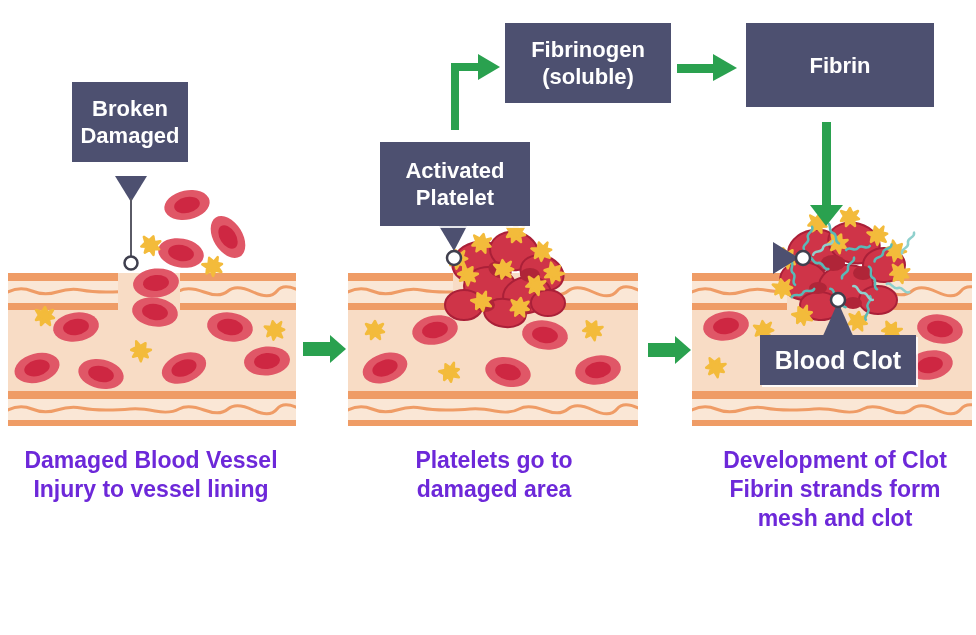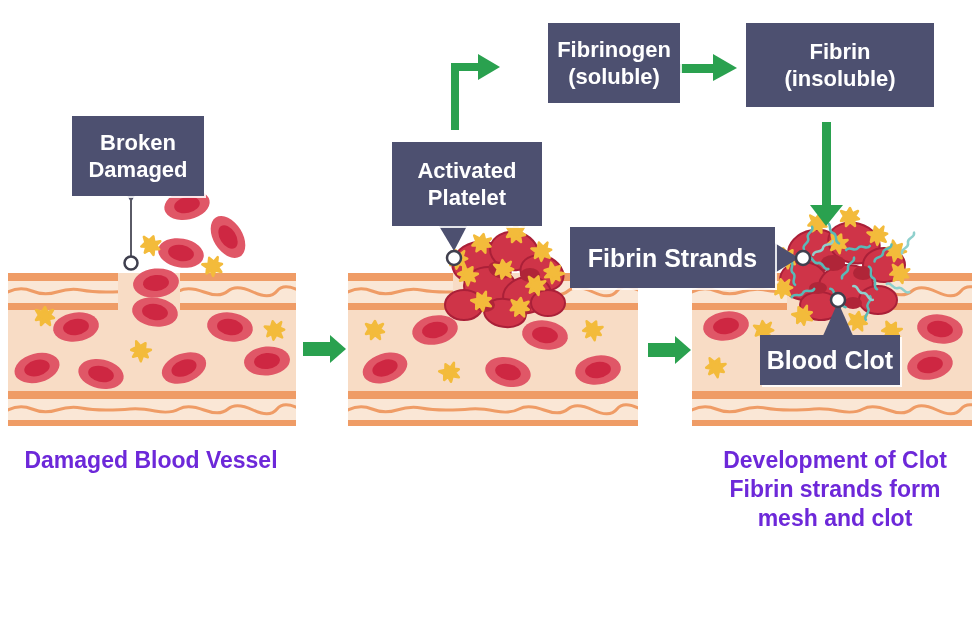--- a/index.html
+++ b/index.html
@@ -229,52 +229,53 @@
     </g>
     <line x1="131" y1="198" x2="131" y2="257" stroke="#5a5a66" stroke-width="2"></line>
     <g fill="#ffffff" stroke="#3f3f4e" stroke-width="2.5">
       <circle cx="131" cy="263" r="6.5"></circle>
       <circle cx="454" cy="258" r="7"></circle>
       <circle cx="803" cy="258" r="7"></circle>
       <circle cx="838" cy="300" r="7"></circle>
     </g>
   </svg>
 
-  <div class="label-box fs22" style="left:72px;top:116px;width:132px;height:80px;">
+  <div class="label-box fs22" style="left:72px;top:82px;width:116px;height:80px;">
     <div class="line">Broken</div>
     <div class="line">Damaged</div>
   </div>
 
-  <div class="label-box fs22" style="left:380px;top:142px;width:150px;height:84px;margin-left:12px;">
+  <div class="label-box fs22" style="left:380px;top:142px;width:150px;height:84px;">
     <div class="line">Activated</div>
     <div class="line">Platelet</div>
   </div>
 
-  <div class="label-box fs22" style="left:505px;top:23px;width:132px;height:80px;margin-left:43px;">
+  <div class="label-box fs22" style="left:505px;top:23px;width:166px;height:80px;">
     <div class="line">Fibrinogen</div>
     <div class="line">(soluble)</div>
   </div>
 
   <div class="label-box fs22" style="left:746px;top:23px;width:188px;height:84px;">
     <div class="line">Fibrin</div>
-    <div class="line">(insoluble)</div>
-  </div>
-
-  <div class="label-box fs25" style="left:570px;top:227px;width:205px;height:61px;">
-    <div class="line">Fibrin Strands</div>
-  </div>
-
-  <div class="label-box fs25" style="left:760px;top:335px;width:140px;height:50px;">
+  </div>
+
+
+  <div class="label-box fs25" style="left:760px;top:335px;width:156px;height:50px;">
     <div class="line">Blood Clot</div>
   </div>
 
   <div class="caption" style="left:0px;top:446px;width:302px;">
     <div>Damaged Blood Vessel</div>
-  </div>
-
+    <div>Injury to vessel lining</div>
+  </div>
+
+  <div class="caption" style="left:344px;top:446px;width:300px;">
+    <div>Platelets go to</div>
+    <div>damaged area</div>
+  </div>
 
   <div class="caption" style="left:685px;top:446px;width:300px;">
     <div>Development of Clot</div>
     <div>Fibrin strands form</div>
     <div>mesh and clot</div>
   </div>
 
 </div>
 
 </body></html>

